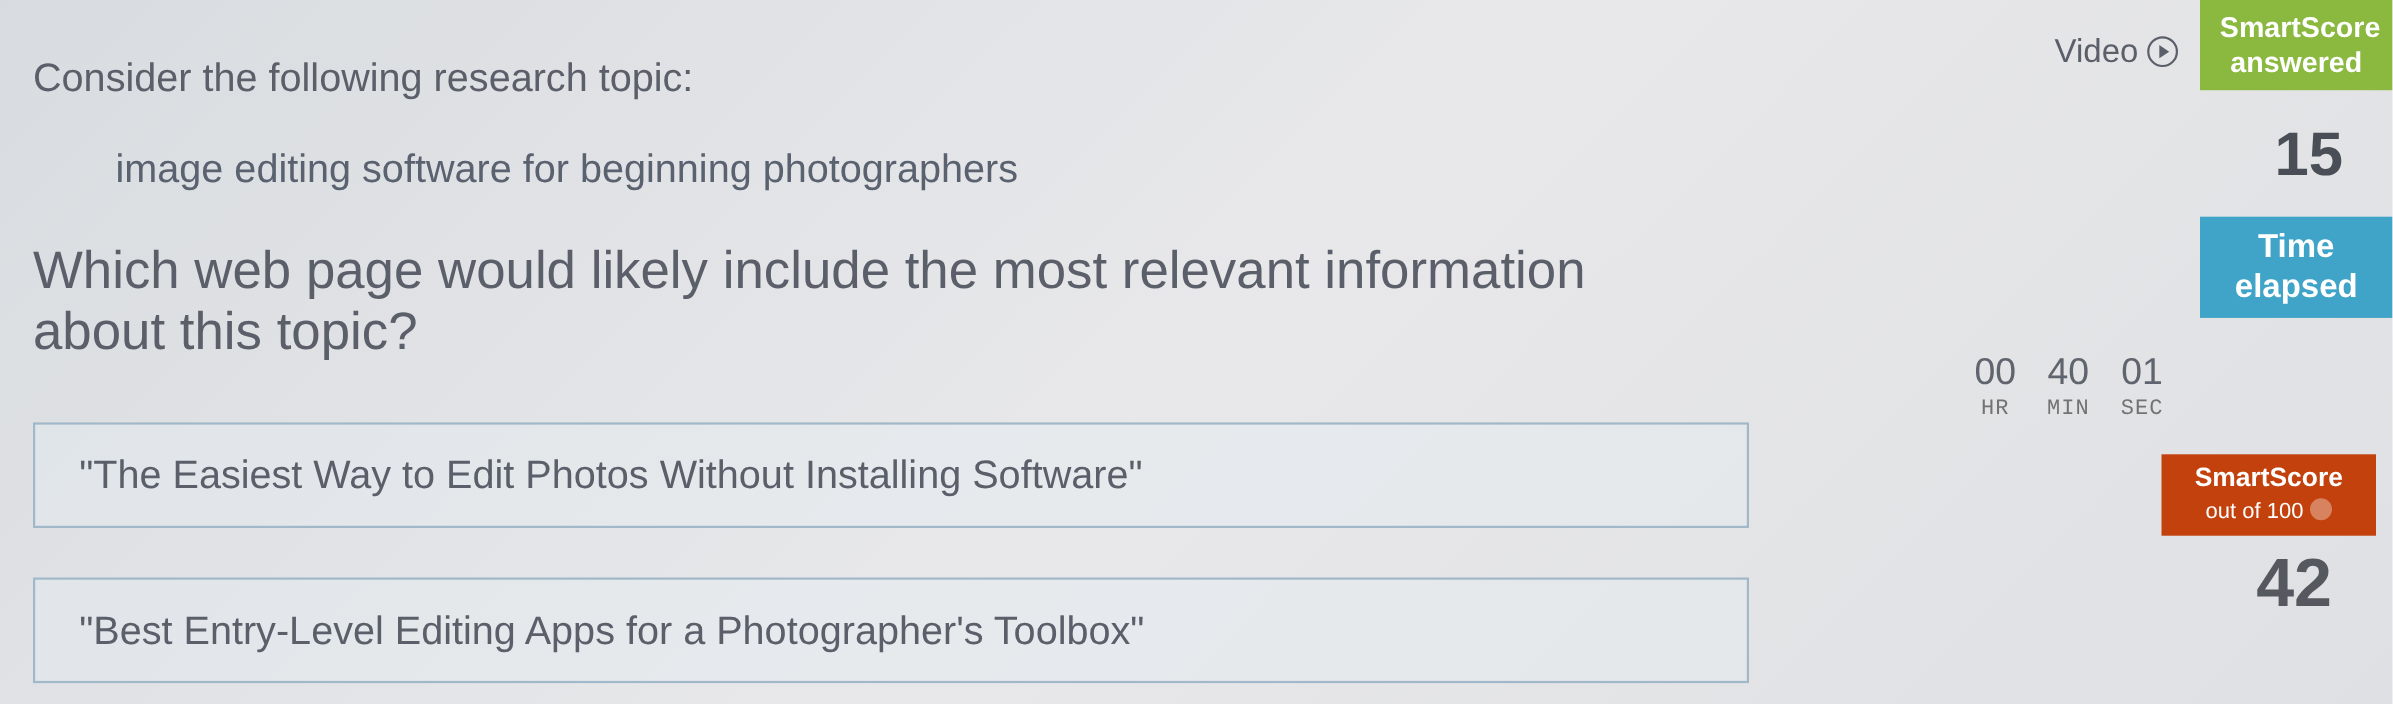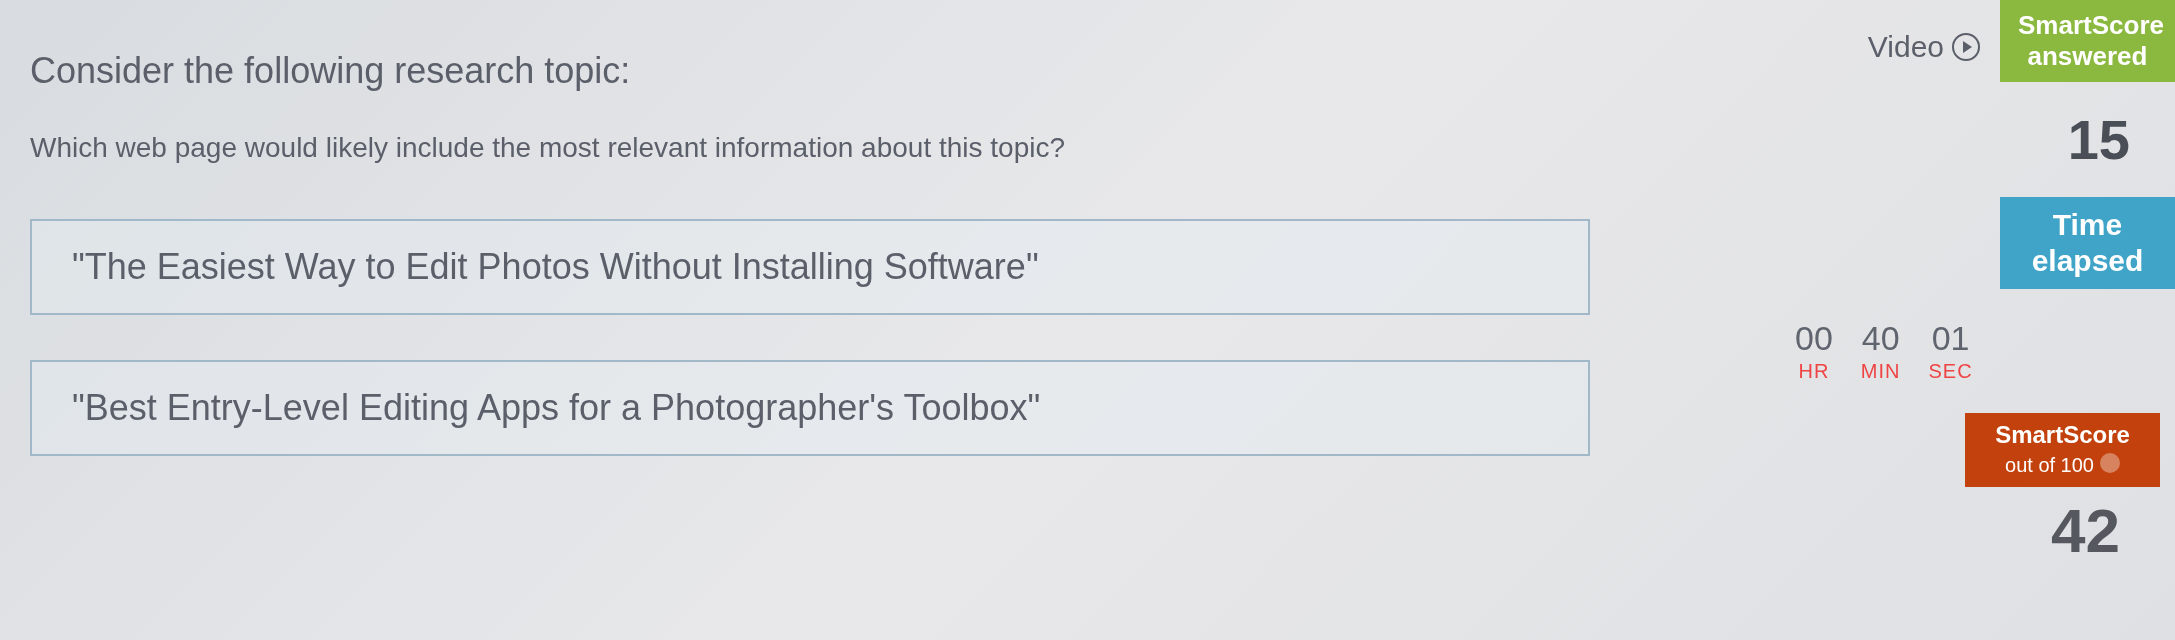--- a/index.html
+++ b/index.html
@@ -26,21 +26,21 @@
       font-weight: 400;
     }
     .topic-line {
       font-size: 36px;
       color: #5a6270;
       margin-left: 75px;
       margin-bottom: 45px;
       font-weight: 400;
     }
     .question-line {
-      font-size: 28px;
+      font-size: 48px;
       color: #5a5f6a;
       margin-bottom: 55px;
       font-weight: 400;
     }
     .answer-option {
       border: 2px solid #a0b8c8;
       background: rgba(230, 238, 243, 0.4);
       padding: 25px 40px;
       margin-bottom: 45px;
       font-size: 36px;
@@ -124,23 +124,24 @@
     .time-unit {
       text-align: center;
     }
     .time-val {
       font-size: 34px;
       color: #5f646e;
       font-weight: 400;
     }
     .time-lab {
       font-size: 20px;
-      color: #ef4444;
+      color: #737373;
       letter-spacing: 1px;
       margin-top: 2px;
+      font-family: Liberation Mono, monospace;
     }
     .badge-orange {
       background: #c2410c;
       color: #fff;
       text-align: center;
       padding: 8px 14px;
       font-size: 24px;
       font-weight: bold;
       line-height: 1.2;
       margin: 30px 15px 0 auto;
@@ -167,20 +168,21 @@
       color: #55595f;
       text-align: right;
       padding: 8px 55px 0 0;
     }
   </style>
 </head>
 <body>
 
 <div class="main-content">
   <div class="prompt-line">Consider the following research topic:</div>
+  <div class="topic-line">image editing software for beginning photographers</div>
   <div class="question-line">Which web page would likely include the most relevant information about this topic?</div>
   <div class="answer-option">"The Easiest Way to Edit Photos Without Installing Software"</div>
   <div class="answer-option">"Best Entry-Level Editing Apps for a Photographer's Toolbox"</div>
 </div>
 
 <div class="sidebar">
   <div class="top-row">
     <div class="video-link">
       <span>Video</span>
       <span class="play-icon">

